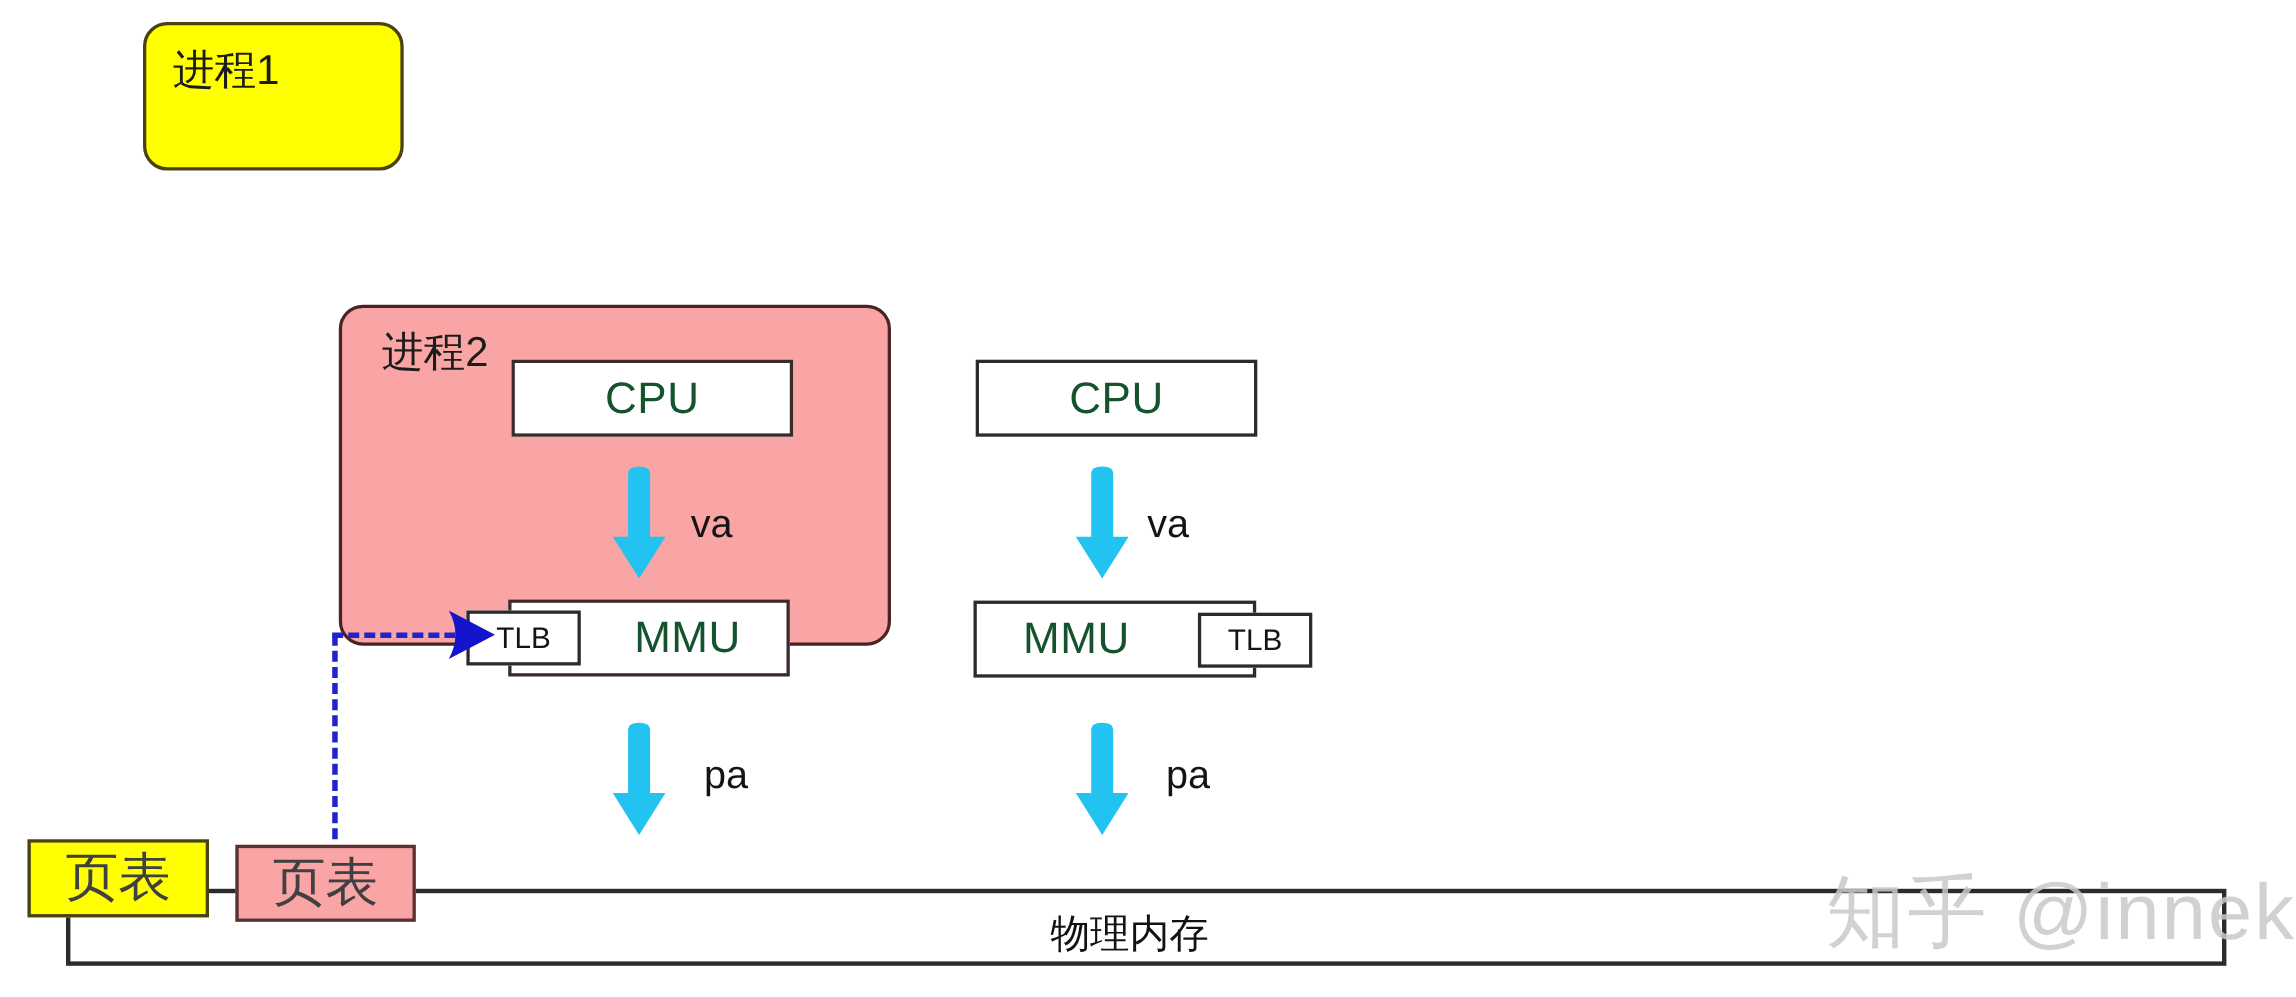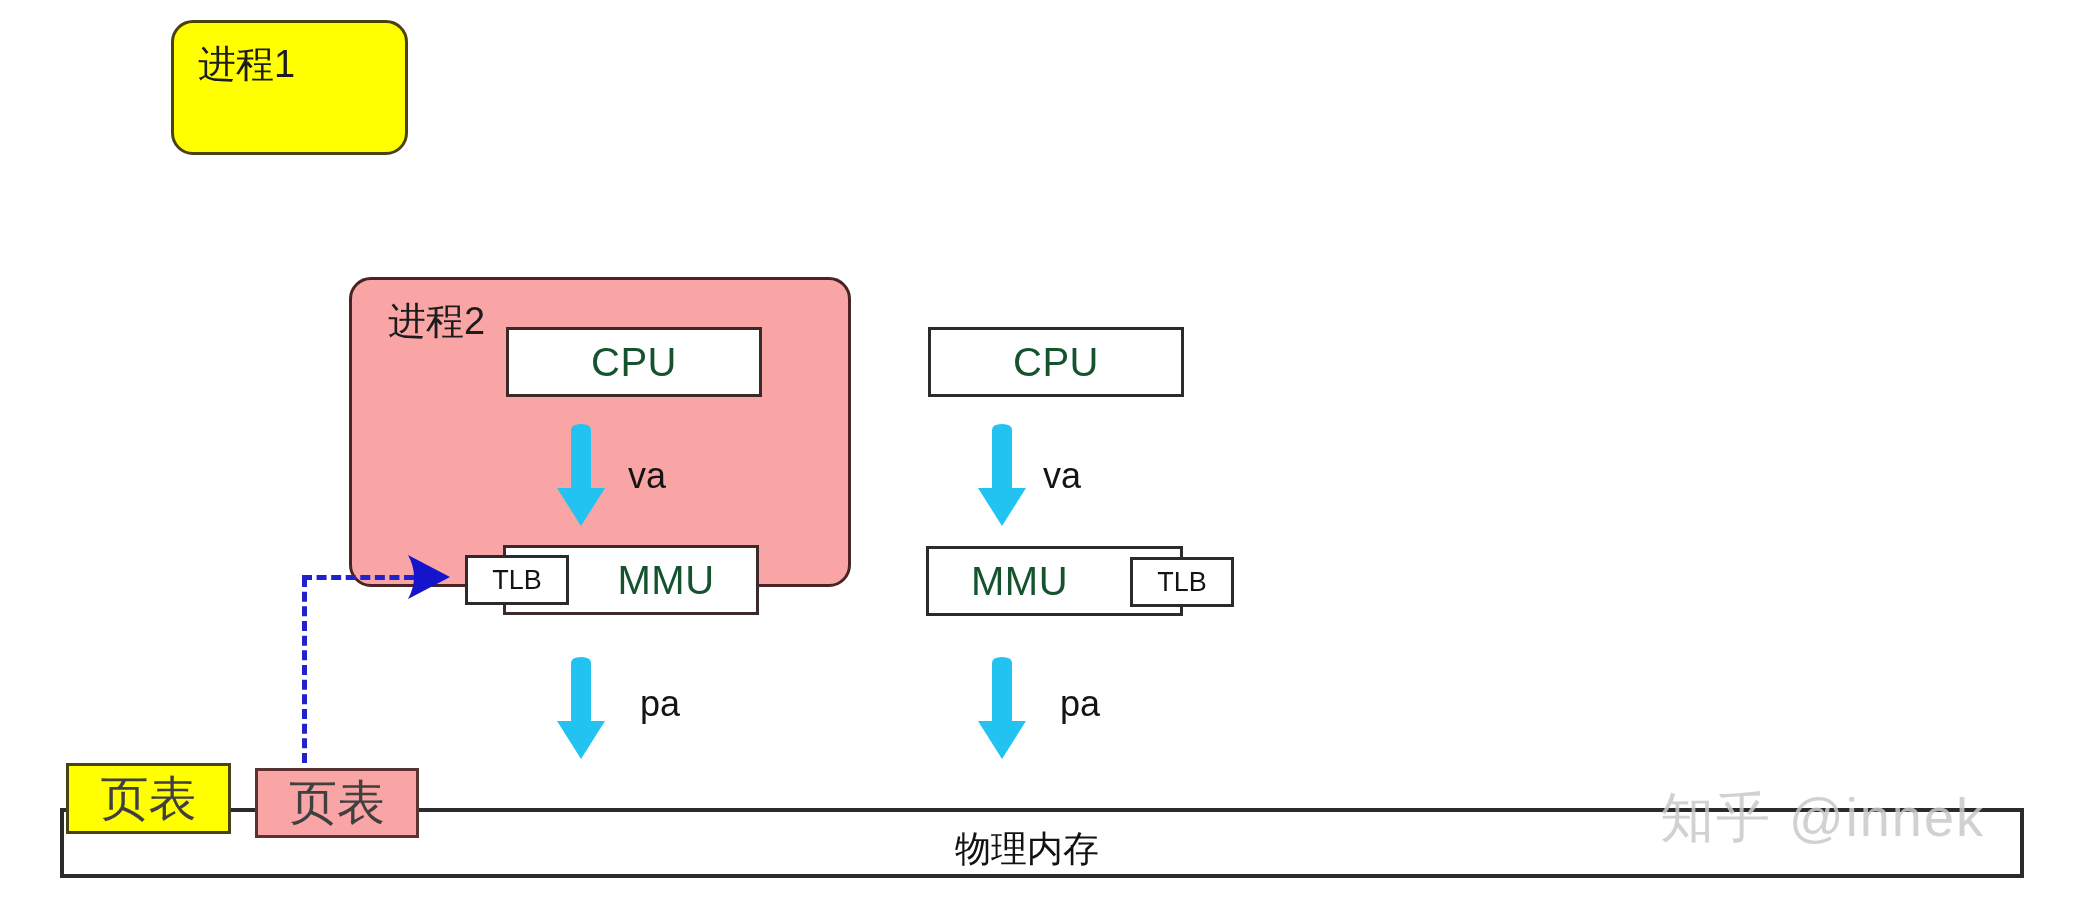--- a/index.html
+++ b/index.html
@@ -19,21 +19,20 @@
   }
 
   
   .box {
     position: absolute;
     box-sizing: border-box;
     display: flex;
     align-items: center;
     justify-content: center;
     line-height: 1;
-    margin-left: 41px;
   }
 
   .process-card {
     border: 3px solid #3d2323;
     border-radius: 22px;
     align-items: flex-start;
     justify-content: flex-start;
   }
   .process-card .card-label {
     padding: 22px 0 0 24px;
@@ -98,21 +97,21 @@
     border-left: 5px dashed #2222cc;
   }
   .dash-h {
     position: absolute;
     border-top: 5px dashed #2222cc;
   }
 
   
   .watermark {
     position: absolute;
-    font-size: 54px;
+    font-size: 72px;
     color: #c9c9c9;
     opacity: .85;
     white-space: nowrap;
     letter-spacing: 2px;
     pointer-events: none;
   }
 </style>
 </head>
 <body>
 

